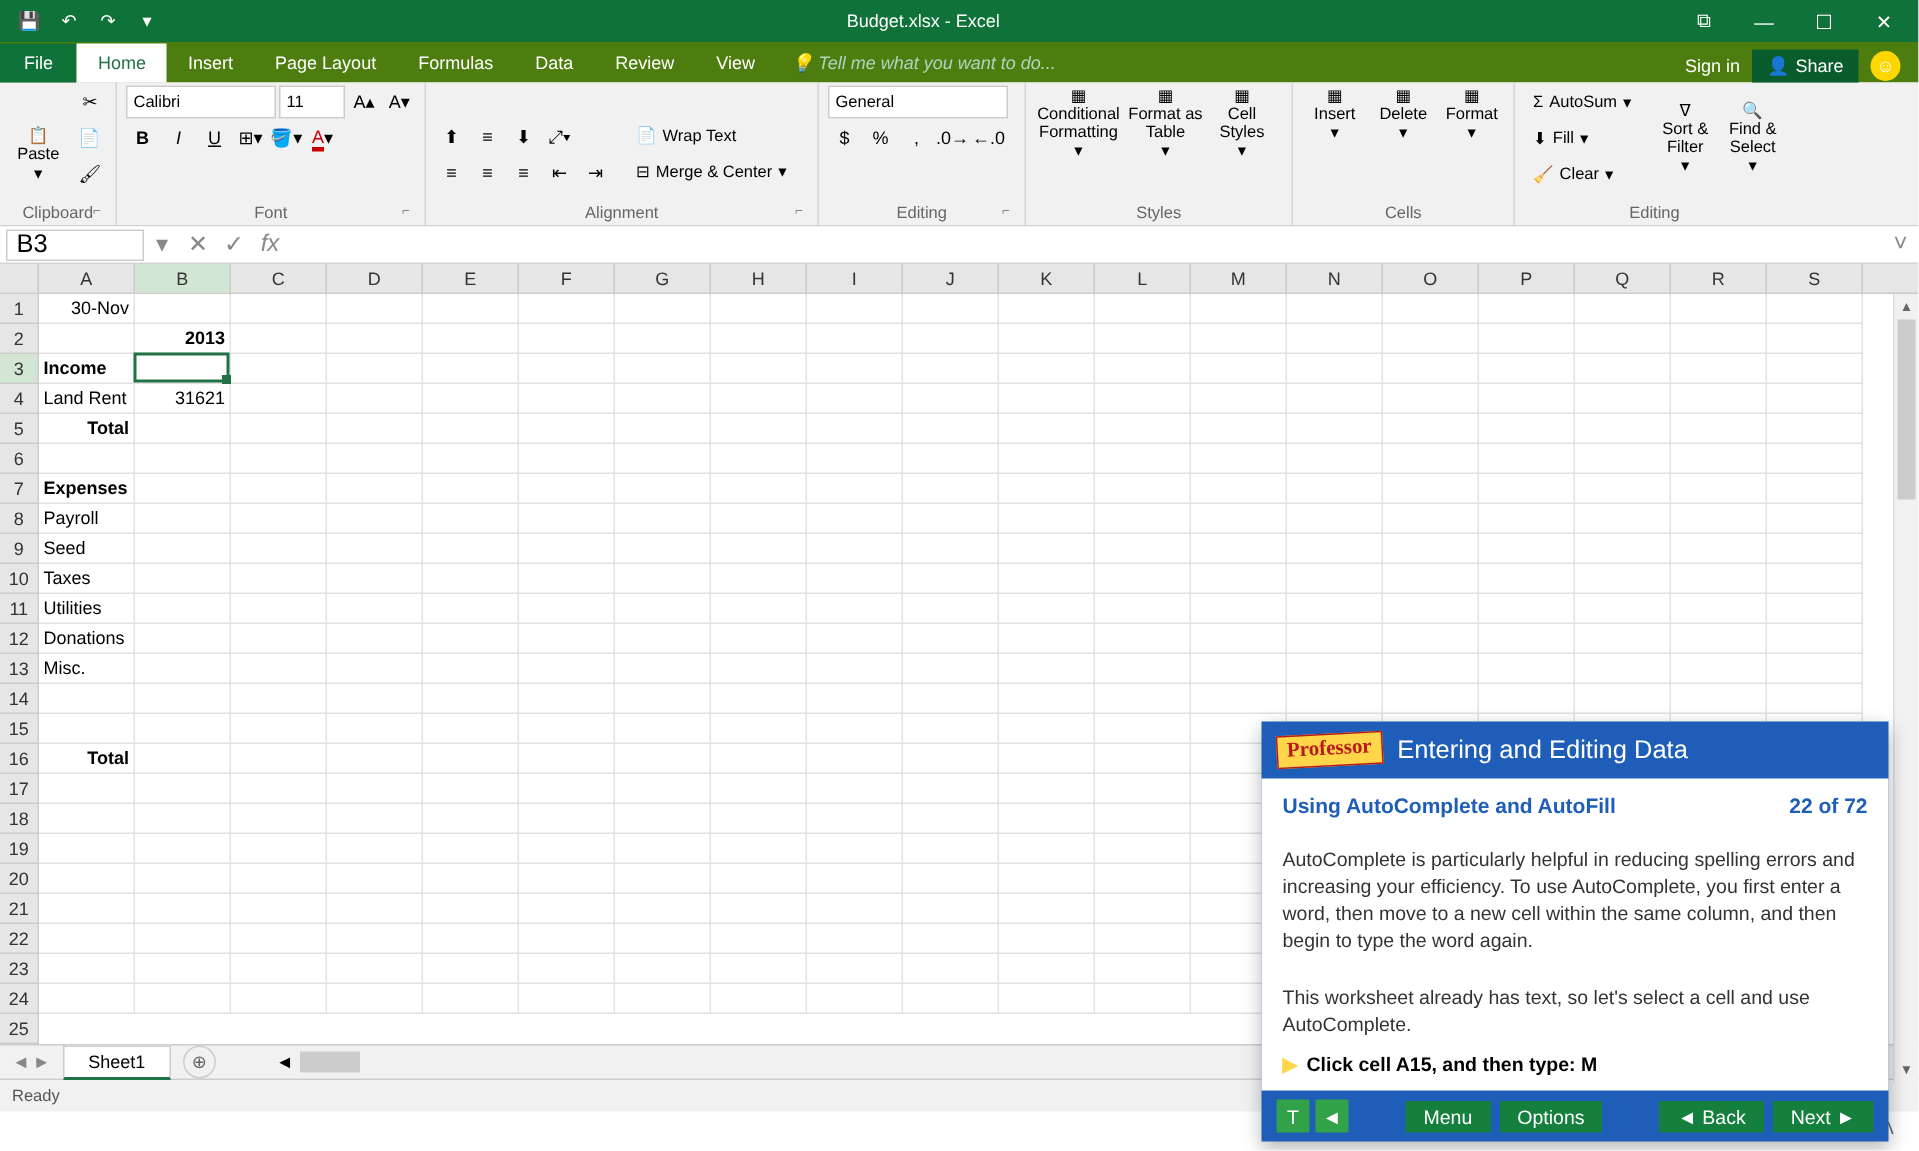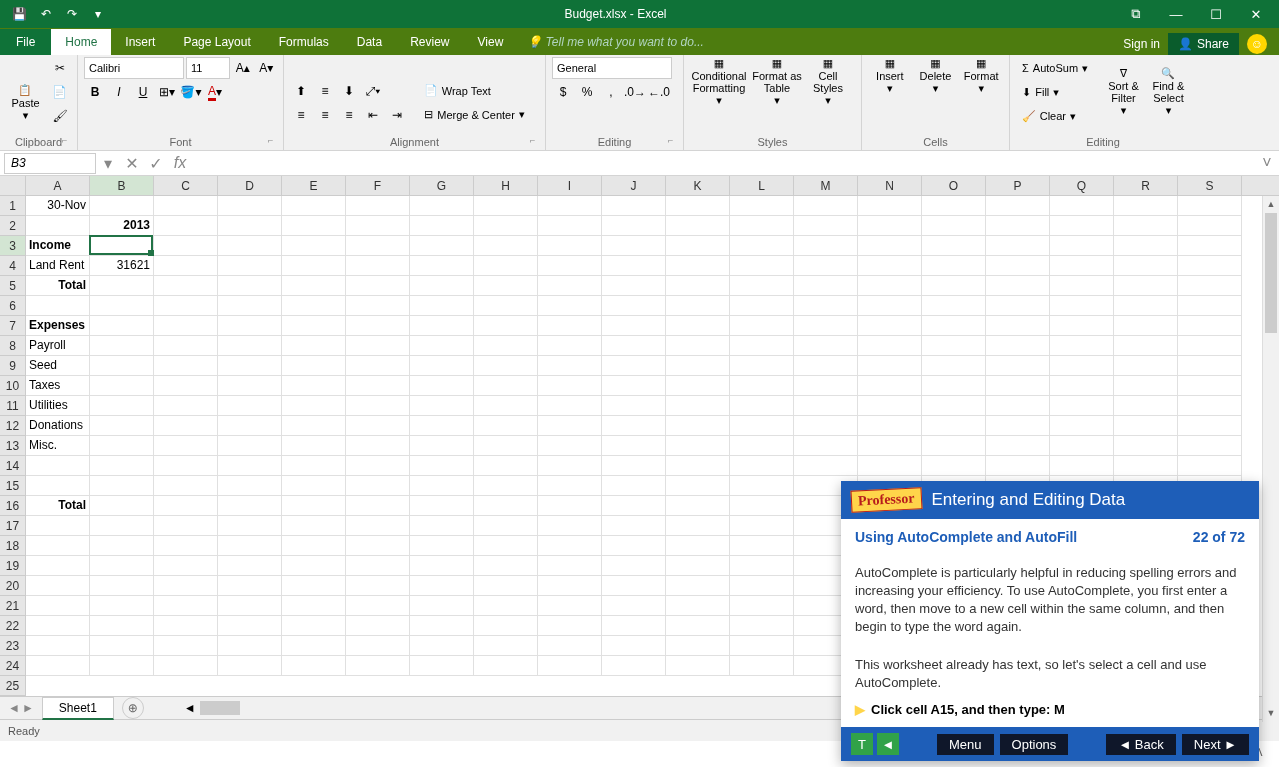--- a/index.html
+++ b/index.html
@@ -26,21 +26,21 @@
 .btn-large { display: flex; flex-direction: column; align-items: center; justify-content: center; width: 44px; cursor: pointer; font-size: 11px; text-align: center; }
 .btn-small { width: 22px; height: 22px; display: flex; align-items: center; justify-content: center; cursor: pointer; font-size: 12px; }
 .font-name { width: 100px; height: 22px; border: 1px solid #ccc; font-size: 11px; padding: 0 4px; }
 .font-size { width: 44px; height: 22px; border: 1px solid #ccc; font-size: 11px; padding: 0 4px; }
 .stacked { display: flex; flex-direction: column; gap: 2px; }
 .row { display: flex; gap: 2px; align-items: center; }
 .number-fmt { width: 120px; height: 22px; border: 1px solid #ccc; font-size: 11px; padding: 0 4px; }
 .ribbon-btn-text { display: flex; align-items: center; gap: 4px; padding: 2px 6px; cursor: pointer; font-size: 11px; height: 22px; }
 .collapse-ribbon { position: absolute; right: 6px; bottom: 3px; width: 18px; height: 18px; cursor: pointer; font-size: 11px; color: #666; }
 .formula-bar { height: 25px; display: flex; border-bottom: 1px solid #d4d4d4; align-items: center; background: #fff; }
-.name-box { width: 92px; height: 21px; border: 1px solid #ccc; font-size: 12px; padding: 0 6px; margin-left: 4px; font-style: italic; }
+.name-box { width: 92px; height: 21px; border: 1px solid #ccc; font-size: 17px; padding: 0 6px; margin-left: 4px; }
 .fb-btn { width: 24px; height: 24px; display: flex; align-items: center; justify-content: center; color: #888; cursor: pointer; }
 .fx-input { flex: 1; border: none; font-size: 12px; padding: 0 4px; outline: none; }
 .sheet-area { position: relative; }
 .col-headers { display: flex; height: 20px; background: #e6e6e6; border-bottom: 1px solid #ccc; }
 .corner { width: 26px; border-right: 1px solid #ccc; background: #e6e6e6; }
 .col-h { width: 64px; text-align: center; font-size: 12px; border-right: 1px solid #ccc; line-height: 20px; color: #333; cursor: pointer; }
 .col-h.active { background: #d3e5d3; }
 .grid-body { display: flex; }
 .row-headers { width: 26px; }
 .row-h { height: 20px; text-align: center; font-size: 12px; border-bottom: 1px solid #ccc; border-right: 1px solid #ccc; background: #e6e6e6; line-height: 20px; color: #333; cursor: pointer; }
@@ -60,21 +60,21 @@
 .scroll-thumb { width: 40px; height: 14px; background: #ccc; margin-left: 4px; }
 .statusbar { height: 22px; background: #f1f1f1; border-top: 1px solid #ccc; display: flex; align-items: center; font-size: 11px; padding: 0 8px; color: #555; }
 .tutor-panel { position: absolute; right: 20px; bottom: 6px; width: 418px; background: #1e5eb8; box-shadow: 0 4px 12px rgba(0,0,0,0.3); font-size: 13px; }
 .tutor-header { display: flex; align-items: center; padding: 8px 10px; color: #fff; font-size: 17px; gap: 10px; }
 .prof-logo { background: #ffd54a; color: #b71c1c; font-family: cursive; font-weight: bold; font-size: 14px; padding: 2px 6px; transform: rotate(-3deg); border: 1px solid #b71c1c; }
 .tutor-body { background: #fff; padding: 10px 14px; }
 .tutor-subtitle { color: #1e5eb8; font-weight: bold; font-size: 14px; display: flex; justify-content: space-between; margin-bottom: 8px; }
 .tutor-text { color: #333; font-size: 13px; line-height: 1.4; margin-bottom: 10px; margin-top: 19px; }
 .tutor-action { display: flex; align-items: center; gap: 6px; font-weight: bold; font-size: 13px; }
 .tutor-footer { display: flex; justify-content: space-between; align-items: center; padding: 6px 10px; }
-.tutor-btn { background: #0f172a; color: #fff; padding: 3px 12px; font-size: 13px; cursor: pointer; border: none; }
+.tutor-btn { background: #15803d; color: #fff; padding: 3px 12px; font-size: 13px; cursor: pointer; border: none; }
 .tutor-nav { display: flex; gap: 6px; }
 .tutor-icons { display: flex; gap: 4px; }
 .tutor-icon { width: 22px; height: 22px; background: #31a248; display: flex; align-items: center; justify-content: center; color: #fff; }
 .vscroll { position: absolute; right: 0; top: 196px; width: 17px; bottom: 45px; background: #f1f1f1; border-left: 1px solid #ddd; }
 .vscroll-btn { height: 17px; text-align: center; font-size: 9px; color: #666; cursor: pointer; line-height: 17px; }
 .vscroll-track { position: relative; height: calc(100% - 34px); }
 .vscroll-thumb { position: absolute; top: 0; left: 2px; right: 2px; height: 120px; background: #ccc; }
 </style>
 </head>
 <body>

